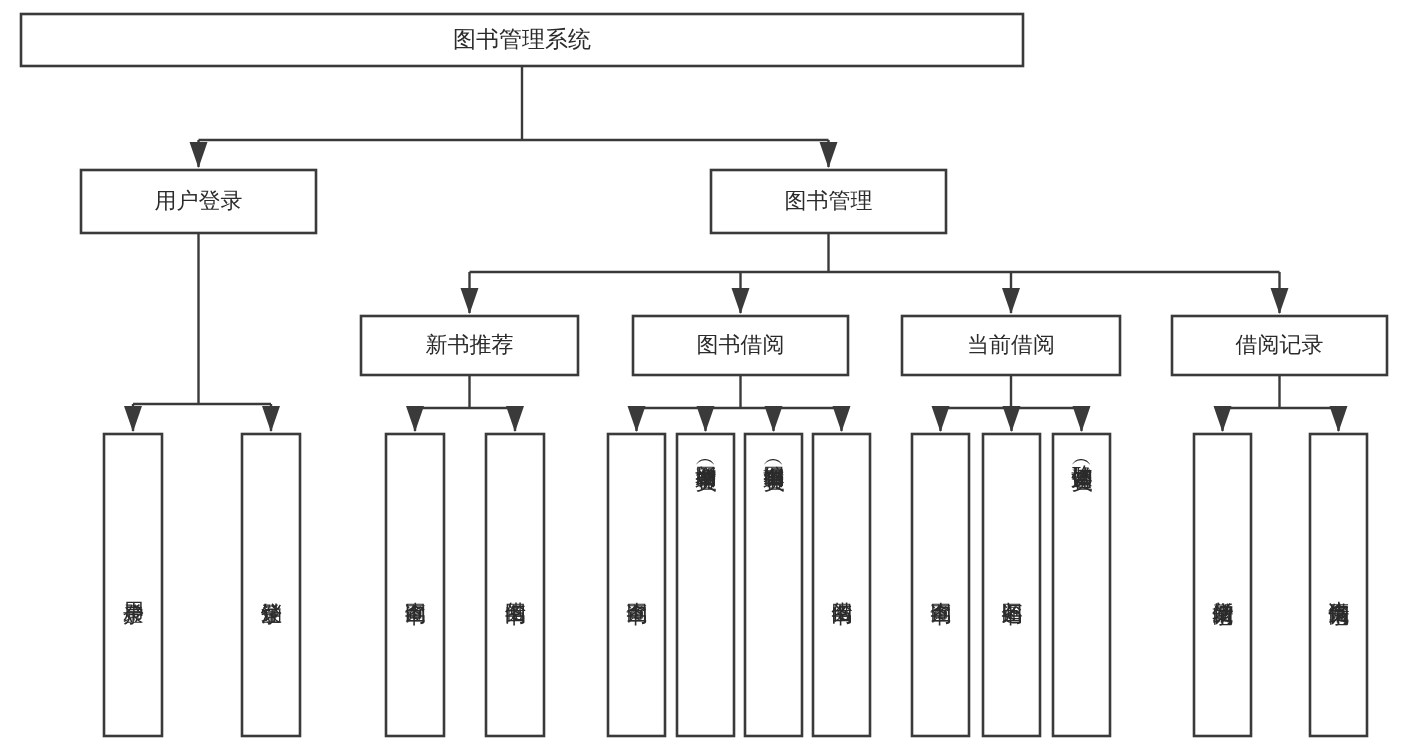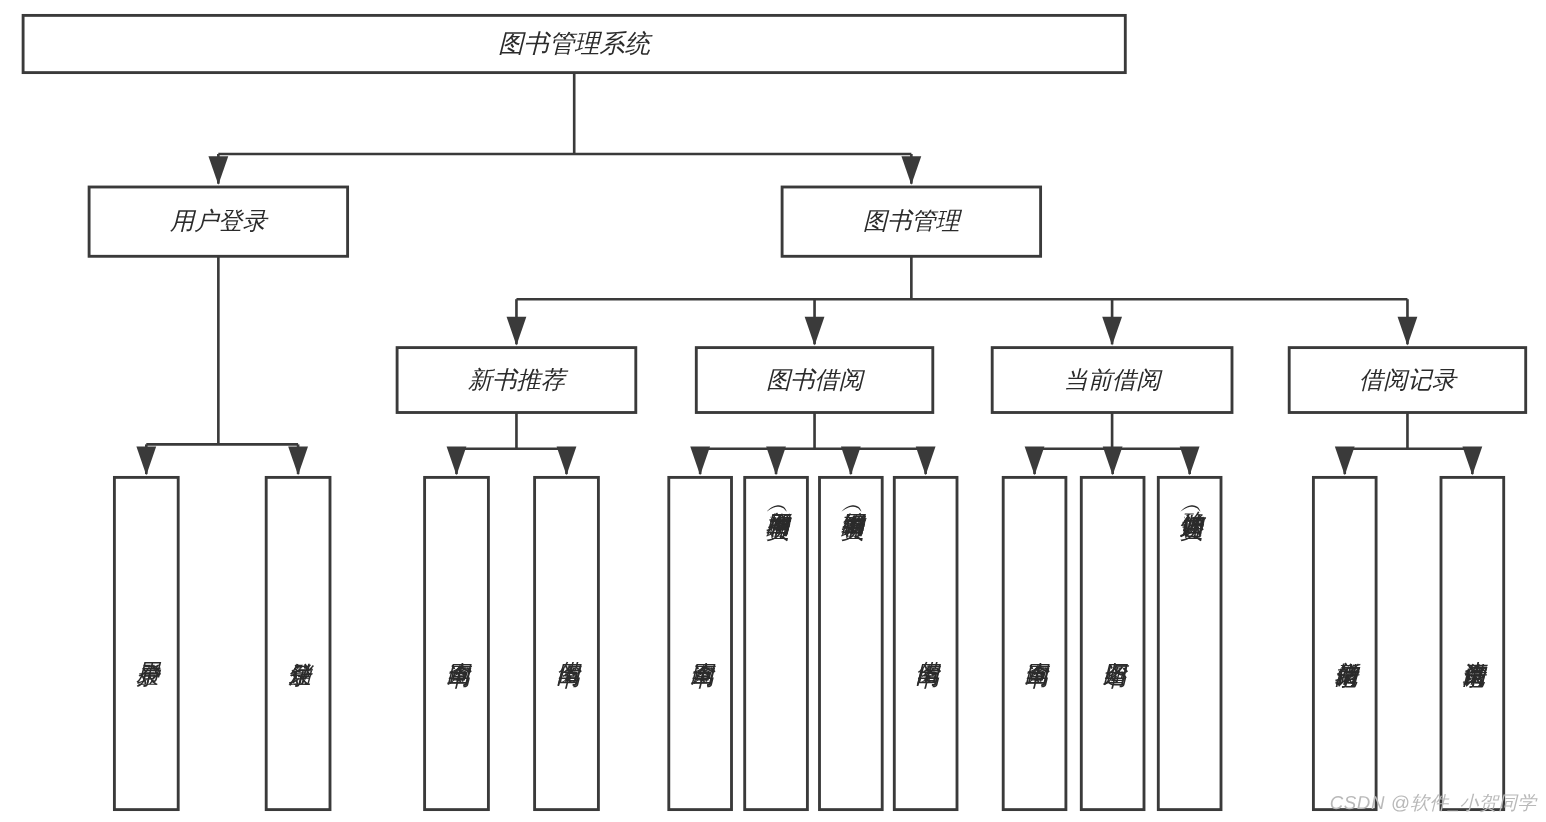--- a/index.html
+++ b/index.html
@@ -1,18 +1,18 @@
 <!DOCTYPE html>
 <html><head>
 <meta charset="utf-8">
 <style>
   html,body{margin:0;padding:0;background:#ffffff;}
   body{width:1405px;height:747px;overflow:hidden;
        font-family:"Liberation Sans","DejaVu Sans",sans-serif;color:#2b2b2b;}
-  #diagram-root{position:relative;width:1405px;height:747px;font-style:italic;}
+  #diagram-root{position:relative;width:1405px;height:747px;}
   svg#diagram-canvas{position:absolute;left:0;top:0;width:1405px;height:747px;}
   .node-box{fill:#ffffff;stroke:#3a3a3a;stroke-width:2.6;}
   .link-line{stroke:#3a3a3a;stroke-width:2.4;fill:none;}
   .arrow-head{fill:#3a3a3a;stroke:none;}
   .node-label-h{font-family:"Liberation Sans","DejaVu Sans",sans-serif;
       font-size:22px;fill:#2b2b2b;text-anchor:middle;dominant-baseline:middle;}
   .node-label-root{font-size:23px;}
   .leaf-label{position:absolute;writing-mode:vertical-rl;text-orientation:upright;
       font-size:21px;line-height:1.18;letter-spacing:1px;color:#2b2b2b;
       display:flex;align-items:center;justify-content:flex-start;
@@ -119,14 +119,13 @@
       <div class="leaf-label" style="left: 608px; top: 448px; width: 57px; height: 278px; justify-content: center; font-size: 21px;">查询图书</div>
       <div class="leaf-label" style="left: 677px; top: 448px; width: 57px; height: 278px; justify-content: flex-start; font-size: 21px;">新增图书（管理员）</div>
       <div class="leaf-label" style="left: 745px; top: 448px; width: 57px; height: 278px; justify-content: flex-start; font-size: 21px;">编辑图书（管理员）</div>
       <div class="leaf-label" style="left: 813px; top: 448px; width: 57px; height: 278px; justify-content: center; font-size: 21px;">借阅图书</div>
       <div class="leaf-label" style="left: 912px; top: 448px; width: 57px; height: 278px; justify-content: center; font-size: 21px;">查询图书</div>
       <div class="leaf-label" style="left: 983px; top: 448px; width: 57px; height: 278px; justify-content: center; font-size: 21px;">归还图书</div>
       <div class="leaf-label" style="left: 1053px; top: 448px; width: 57px; height: 278px; justify-content: flex-start; font-size: 21px;">确认归还（管理员）</div>
       <div class="leaf-label" style="left: 1194px; top: 448px; width: 57px; height: 278px; justify-content: center; font-size: 21px;">新增借阅记录</div>
       <div class="leaf-label" style="left: 1310px; top: 448px; width: 57px; height: 278px; justify-content: center; font-size: 21px;">查询借阅记录</div>
     </div>
-  <div class="watermark">CSDN @软件_小贺同学</div>
 </div>
 
 </body></html>

